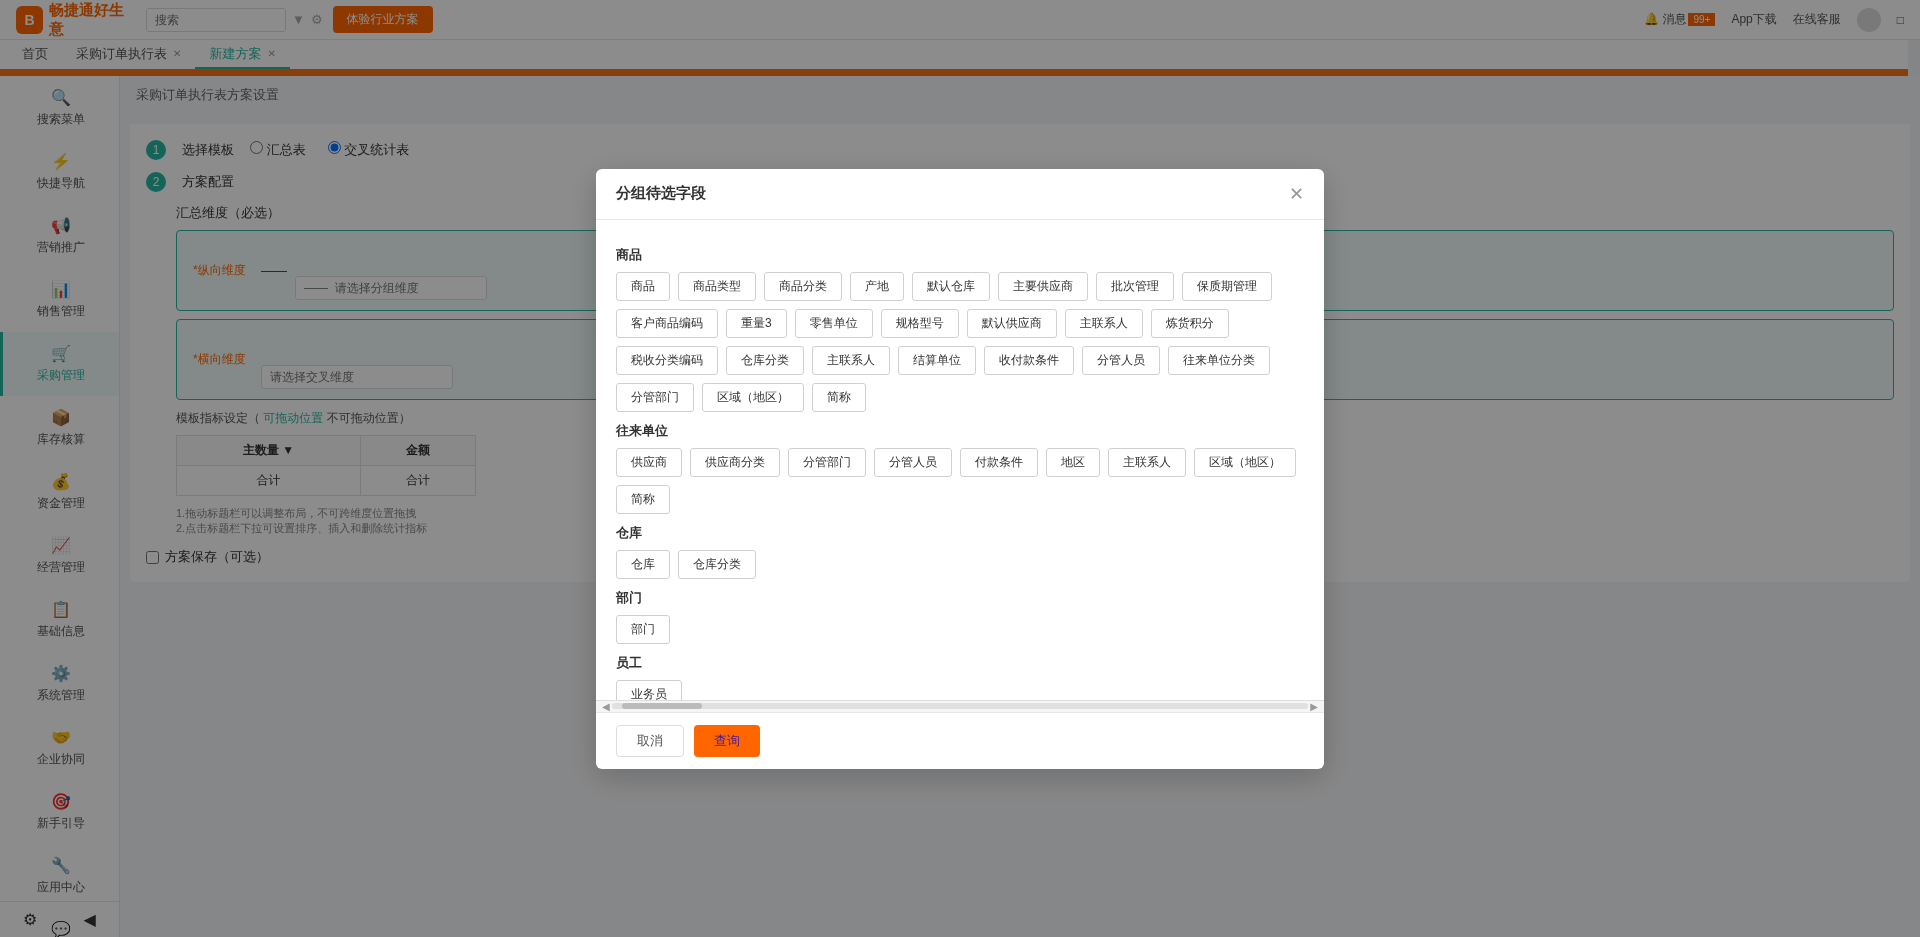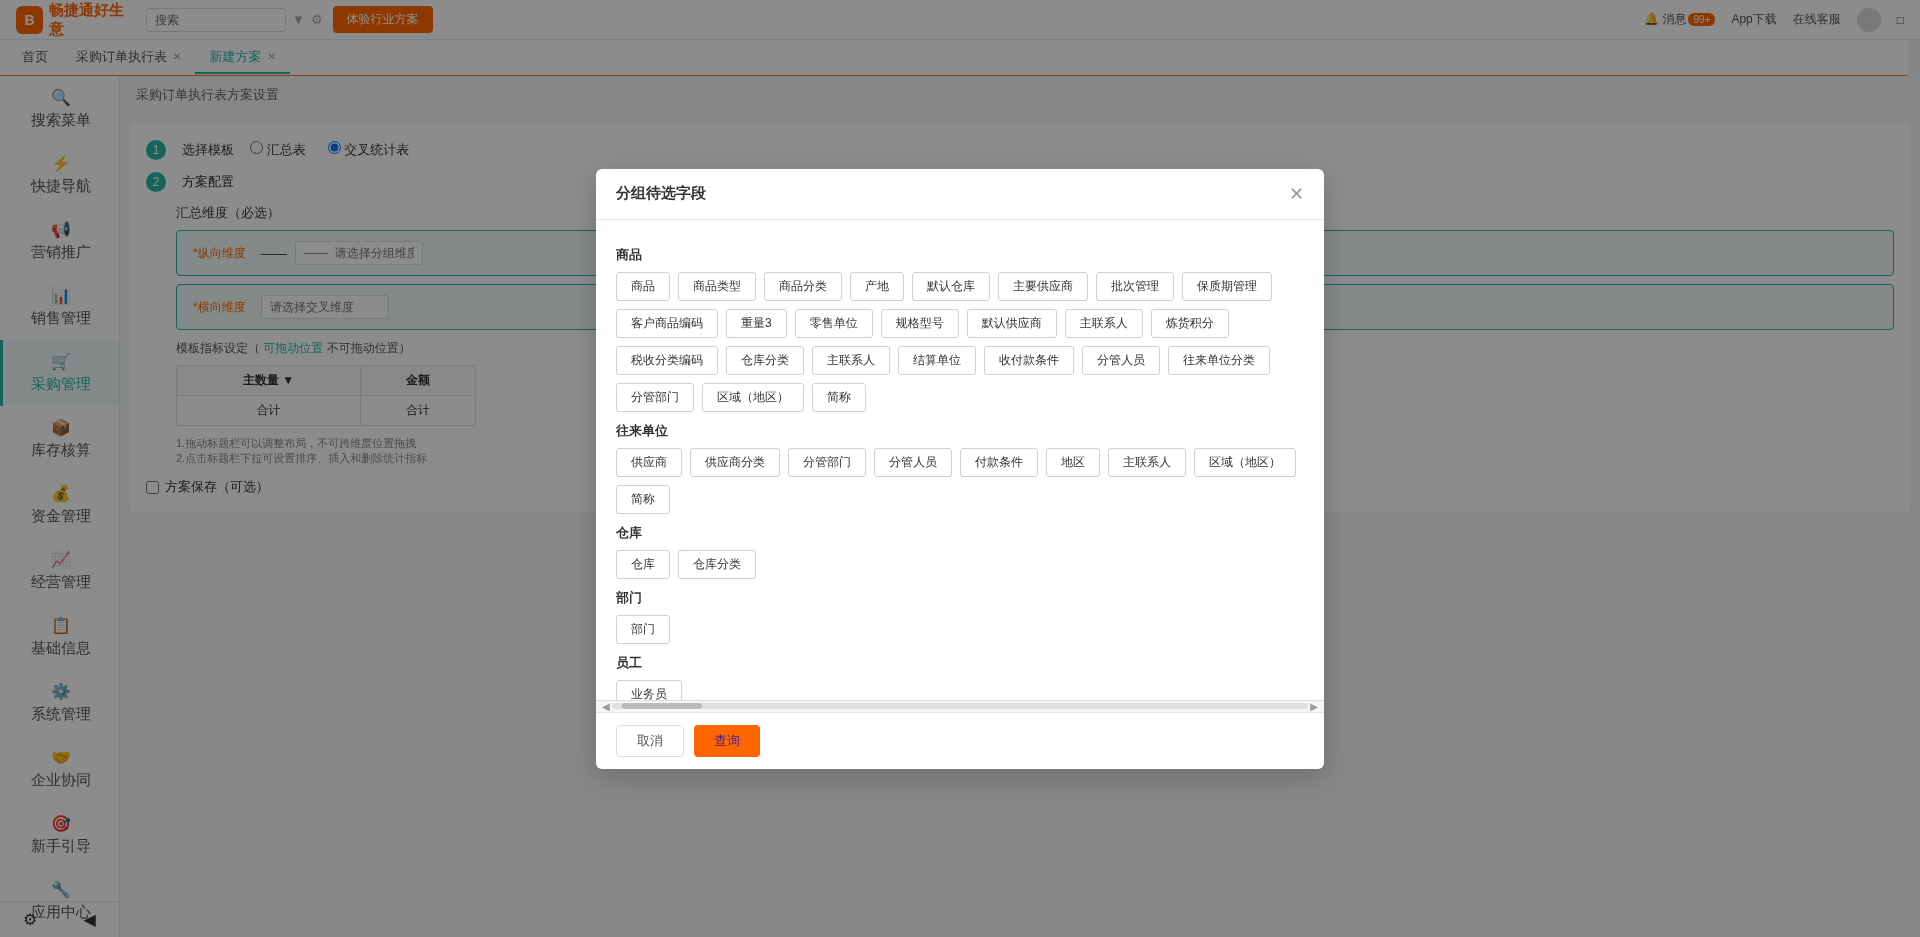--- a/index.html
+++ b/index.html
@@ -18,30 +18,29 @@
       top: 0; left: 0; right: 0;
       z-index: 100;
     }
     .top-bar-left { display: flex; align-items: center; gap: 10px; }
     .logo-area { display: flex; align-items: center; gap: 6px; color: #f60; font-weight: bold; font-size: 15px; width: 120px; }
     .logo-icon { width: 28px; height: 28px; background: #f60; border-radius: 6px; display: flex; align-items: center; justify-content: center; color: #fff; font-weight: bold; font-size: 14px; }
     .top-search { display: flex; align-items: center; gap: 6px; }
     .top-search input { border: 1px solid #ddd; border-radius: 3px; padding: 4px 8px; width: 140px; outline: none; font-size: 12px; }
     .top-btn-orange { background: #f60; color: #fff; border: none; border-radius: 4px; padding: 5px 14px; cursor: pointer; font-size: 12px; }
     .top-bar-right { display: flex; align-items: center; gap: 16px; font-size: 12px; color: #555; }
-    .badge { background: #f60; color: #fff; border-radius: 6px; padding: 1px 5px; font-size: 10px; margin-left: 2px; }
+    .badge { background: #f60; color: #fff; border-radius: 0; padding: 1px 5px; font-size: 10px; margin-left: 2px; }
 
     
     .tab-bar {
       height: 36px;
       background: #fff;
       display: flex;
-      align-items: center;
       padding: 0 0 0 8px;
-      border-bottom: 1px solid #f97316;
+      border-bottom: 7px solid #f97316;
       position: fixed;
       top: 40px; left: 0; right: 12px;
       z-index: 99;
     }
     .tab-item {
       display: flex; align-items: center; gap: 4px;
       padding: 6px 14px;
       font-size: 13px;
       cursor: pointer;
       color: #555;
@@ -63,39 +62,39 @@
     .sidebar-item {
       display: flex; flex-direction: column; align-items: center;
       padding: 12px 6px;
       cursor: pointer;
       color: #555;
       gap: 4px;
       border-left: 3px solid transparent;
     }
     .sidebar-item.active { color: #27b7a4; border-left: 3px solid #27b7a4; background: #f0fbf9; }
     .sidebar-icon { font-size: 16px; }
-    .sidebar-label { font-size: 15px; }
+    .sidebar-label { font-size: 12px; }
     .sidebar-bottom { position: absolute; bottom: 0; width: 100%; border-top: 1px solid #e8e8e8; display: flex; justify-content: space-around; padding: 8px 0; }
 
     
     .main-content {
       position: fixed;
       top: 76px; left: 120px; right: 0; bottom: 0;
       background: #f5f6f8;
       overflow: auto;
     }
     .page-header { padding: 10px 16px; font-size: 13px; color: #666; background: #f5f6f8; }
     .step-area { background: #fff; margin: 10px; padding: 16px; border-radius: 4px; }
     .step-row { display: flex; align-items: center; gap: 16px; margin-bottom: 12px; }
     .step-num { background: #27b7a4; color: #fff; border-radius: 50%; width: 20px; height: 20px; display: flex; align-items: center; justify-content: center; font-size: 12px; }
     .radio-group { display: flex; gap: 22px; align-items: center; }
     .config-label { font-size: 13px; color: #333; margin-bottom: 8px; }
     .dim-row { display: flex; align-items: center; gap: 8px; margin-bottom: 8px; }
     .dim-label { color: #f60; font-size: 12px; min-width: 60px; }
-    .dim-select { border: 1px solid #ddd; border-radius: 3px; padding: 4px 8px; color: #15803d; font-size: 12px; width: 128px; }
+    .dim-select { border: 1px solid #ddd; border-radius: 3px; padding: 4px 8px; color: #15803d; font-size: 12px; width: 192px; margin-top: 35px; }
     .green-row { background: #f0fbf9; border: 1px solid #27b7a4; padding: 10px 16px; border-radius: 4px; margin-bottom: 8px; }
     .indicators-table { width: 100%; border-collapse: collapse; }
     .indicators-table th, .indicators-table td { border: 1px solid #e0e0e0; padding: 6px 10px; text-align: center; font-size: 12px; }
     .indicators-table th { background: #f9f9f9; }
 
     
     .modal-overlay {
       position: fixed; top: 0; left: 0; right: 0; bottom: 0;
       background: rgba(0,0,0,0.45);
       z-index: 200;

